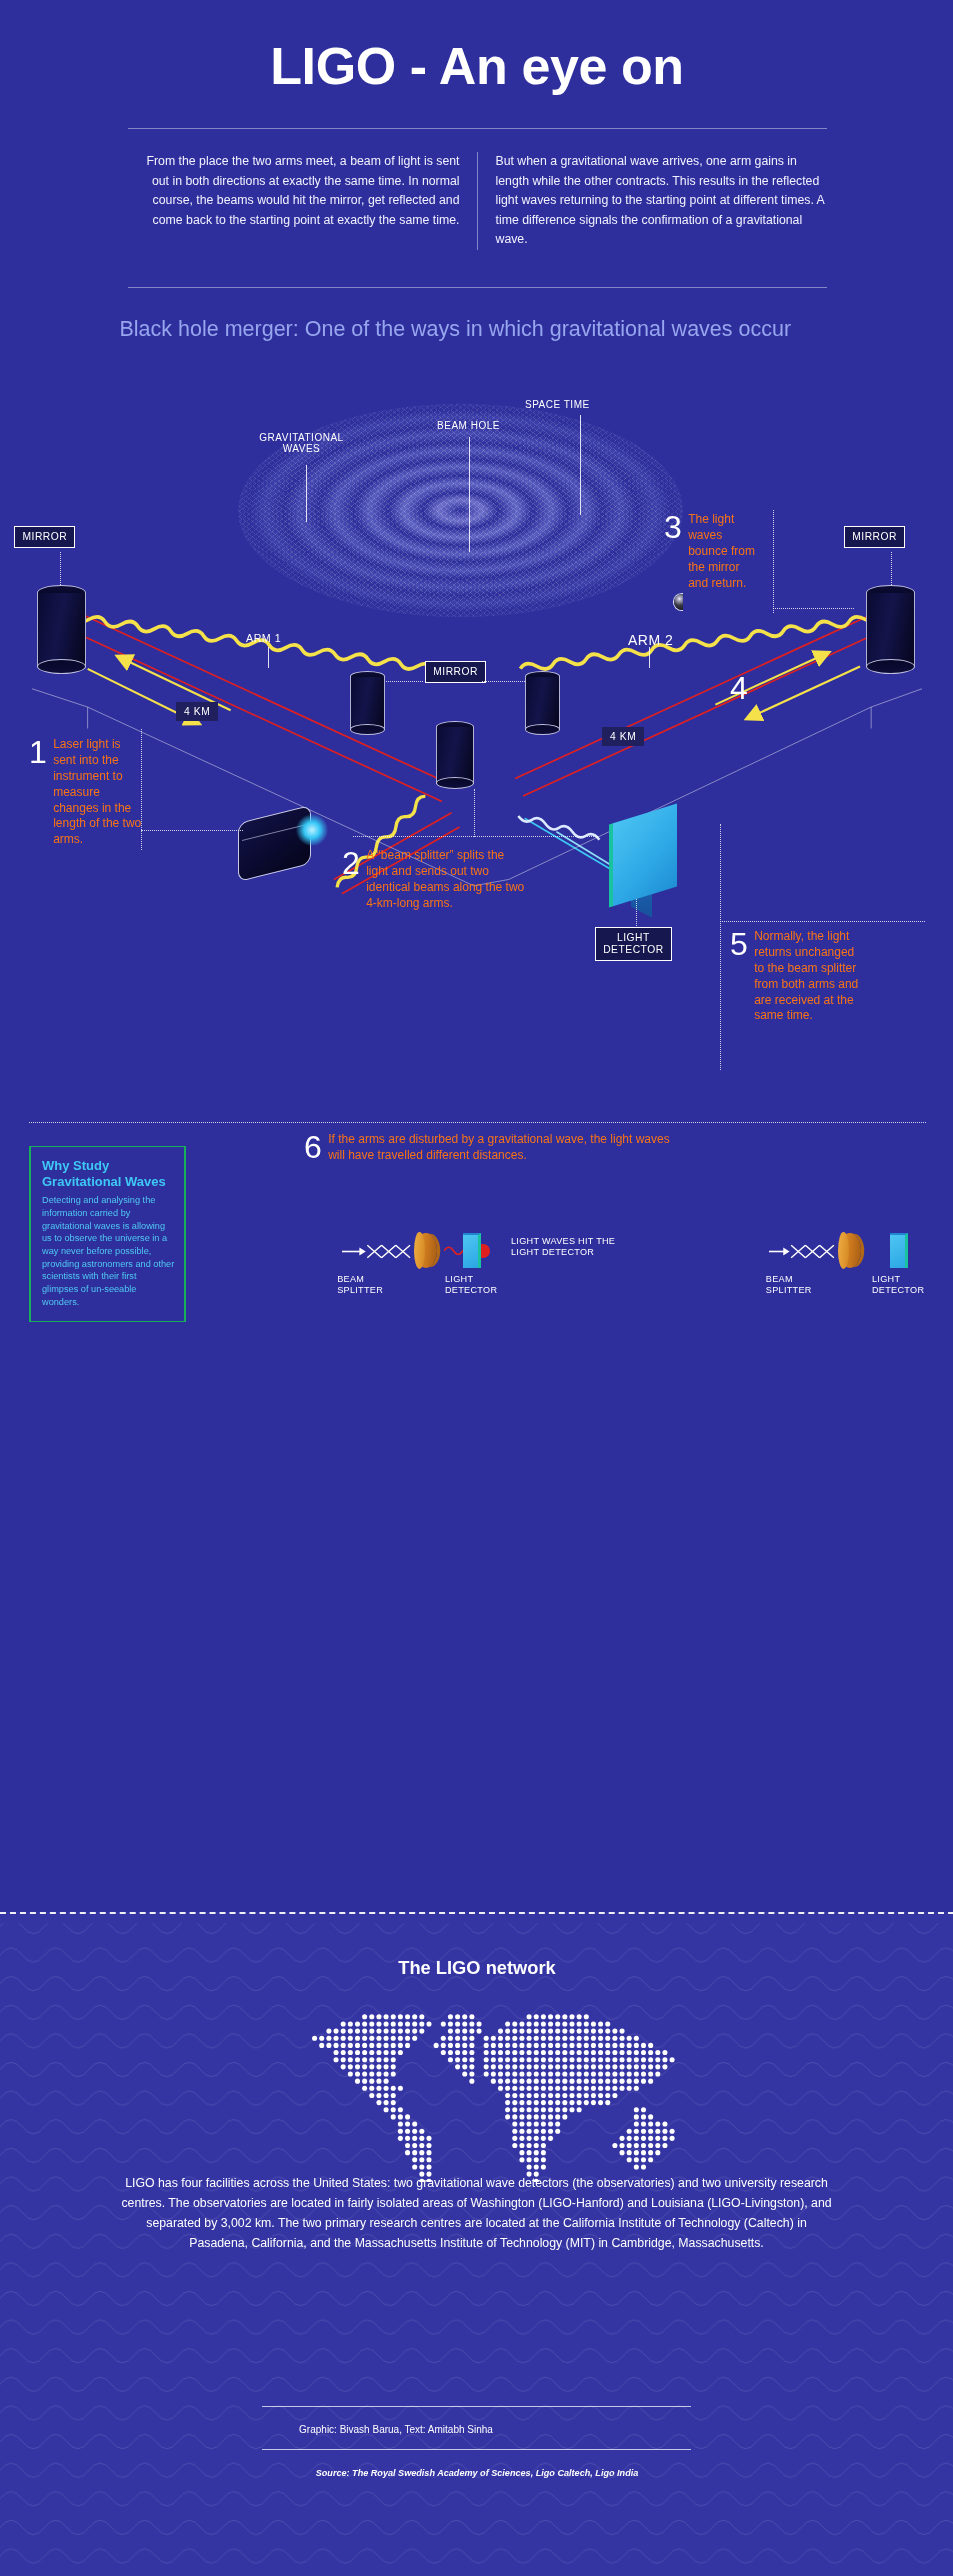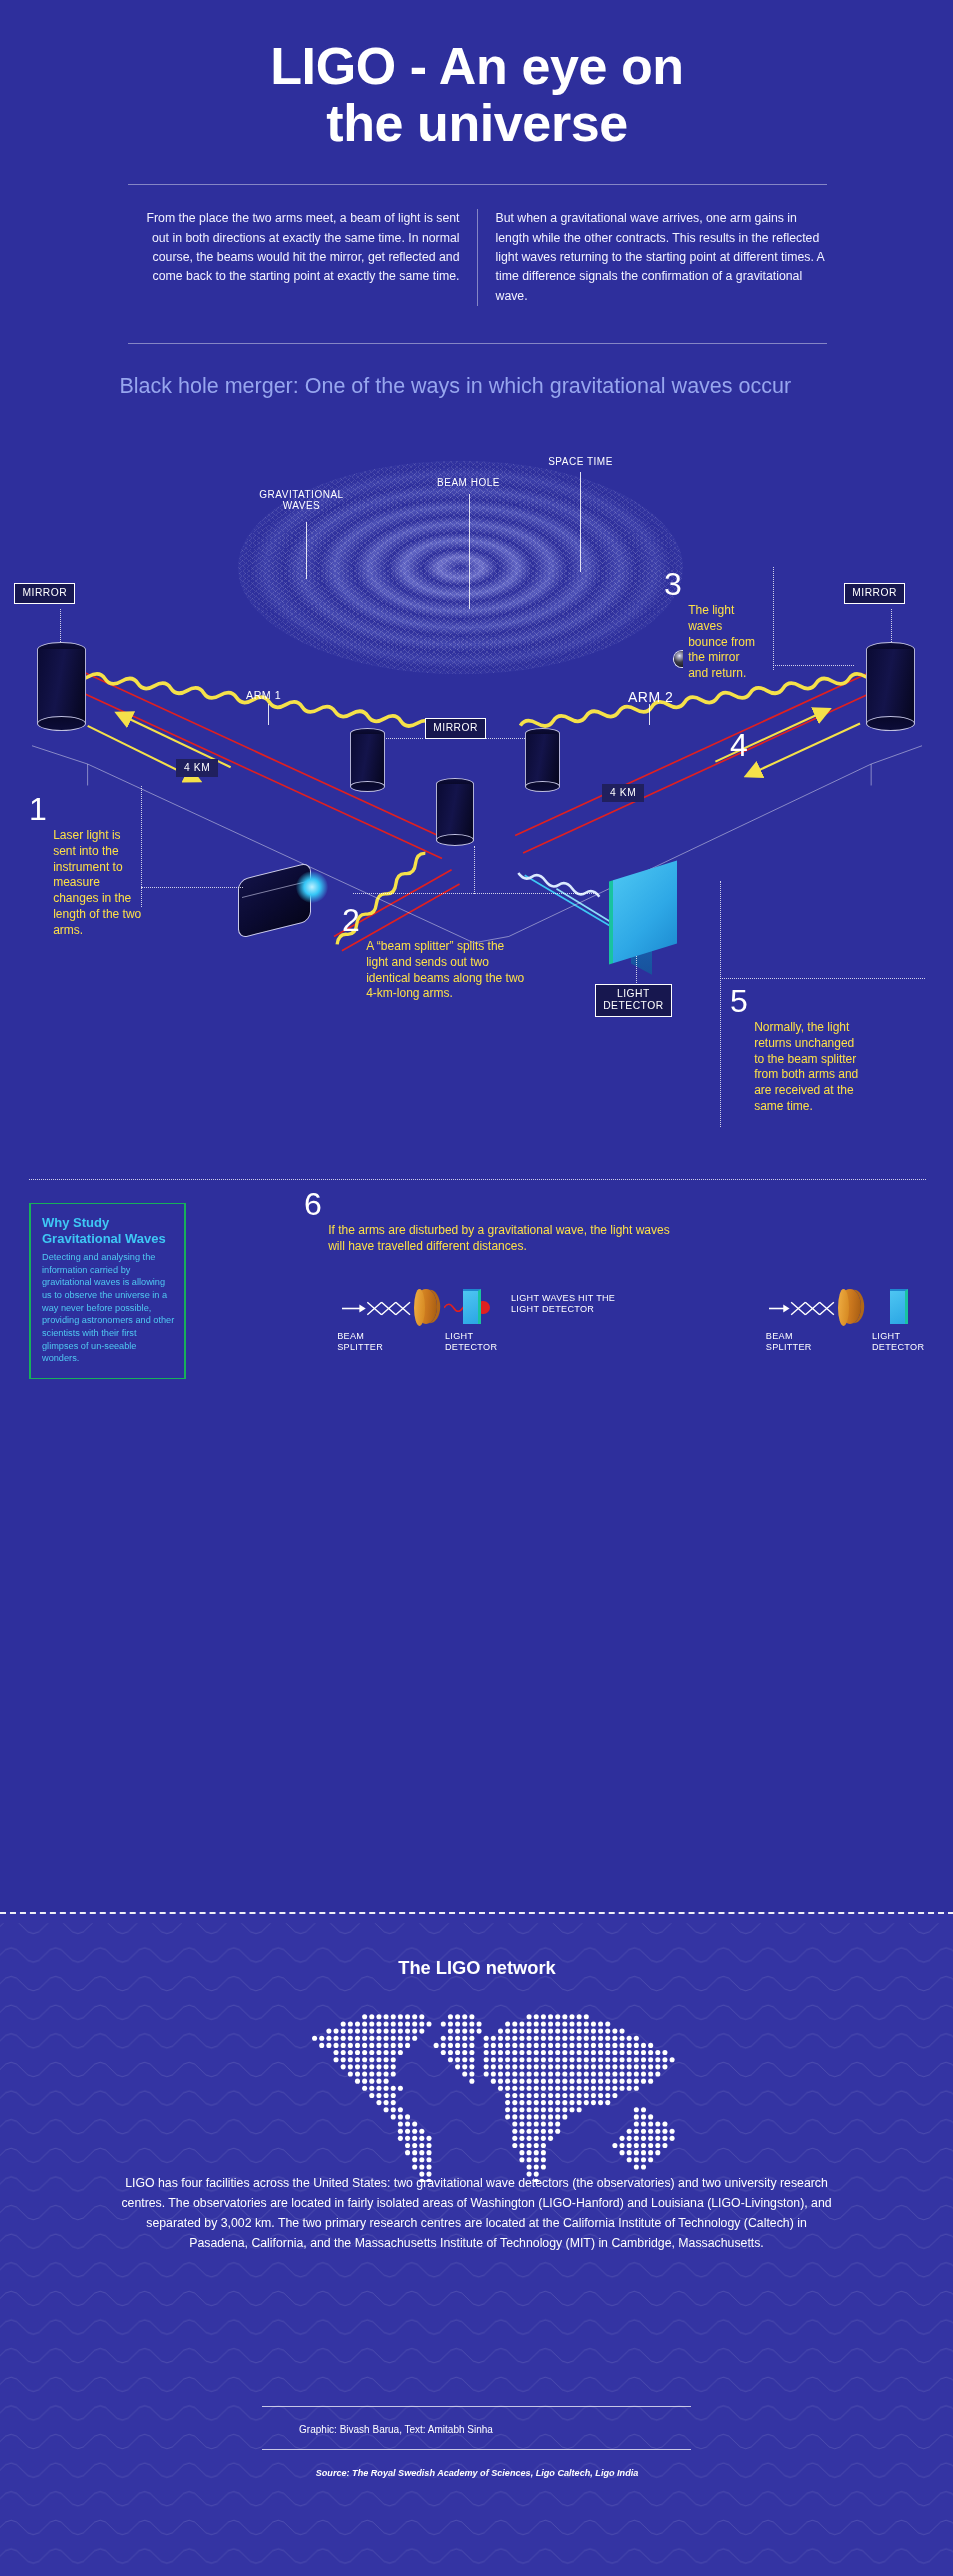--- a/index.html
+++ b/index.html
@@ -104,21 +104,21 @@
     padding: 3.2px 7.2px 4px 7.2px; line-height: 1.18; white-space: pre-line;
   }
   .kmlbl {
     position: absolute; background: #20205e; color: #fff;
     font-size: 10.3px; letter-spacing: 0.6px; padding: 3.2px 8px 4px 8px;
   }
 
   
   .step { position: absolute; display: flex; align-items: flex-start; }
   .step .num { font-size: 32px; line-height: 0.94; font-weight: 300; color: #fff; margin-right: 6.4px; }
-  .step .txt { font-size: 12px; line-height: 1.32; color: #fde047; margin-top: 34px; }
+  .step .txt { font-size: 12px; line-height: 1.32; color: #f97316; }
 
   
   .dot-h { position: absolute; height: 0; border-top: 1.1px dotted rgba(255,255,255,0.78); }
   .dot-v { position: absolute; width: 0; border-left: 1.1px dotted rgba(255,255,255,0.78); }
 
   
   .cyl { position: absolute; }
   .cyl .body {
     position: absolute; left: 0; top: 7.2px; width: 100%; height: calc(100% - 14.3px);
     background: linear-gradient(100deg, #0a0a33 0%, #14144b 45%, #05051c 100%);
@@ -210,21 +210,20 @@
   .source { position: absolute; left: 0; width: 954px; text-align: center; font-size: 9.1px; font-style: italic; font-weight: bold; color: #fff; }
 
   #map { position: absolute; left: 262px; top: 95px; }
 </style>
 </head>
 <body>
 
 <div class="hero">
   <h1>
     <span>LIGO - An eye on</span><br>
-    <span>the universe</span>
   </h1>
 </div>
 <div class="rule"></div>
 
 <div class="twocol">
   <div class="col left">From the place the two arms meet, a beam of light is sent out in both directions at exactly the same time. In normal course, the beams would hit the mirror, get reflected and come back to the starting point at exactly the same time.</div>
   <div class="col right">But when a gravitational wave arrives, one arm gains in length while the other contracts. This results in the reflected light waves returning to the starting point at different times. A time difference signals the confirmation of a gravitational wave.</div>
 </div>
 <div class="rule2"></div>
 
@@ -239,21 +238,21 @@
     <div class="bh b"></div>
   </div>
 
   <div class="lbl" style="left:246px; top:77px; text-align:center; width:111px;">GRAVITATIONAL
 WAVES</div>
   <div class="lead" style="left:306px; top:110px; height:57px;"></div>
 
   <div class="lbl" style="left:417px; top:65px; text-align:center; width:103px;">BEAM HOLE</div>
   <div class="lead" style="left:469px; top:82px; height:115px;"></div>
 
-  <div class="lbl" style="left:525px; top:44px; text-align:center; width:111px;">SPACE TIME</div>
+  <div class="lbl" style="left:525px; top:44px; width:111px;">SPACE TIME</div>
   <div class="lead" style="left:580px; top:60px; height:100px;"></div>
 
   <svg width="954" height="1041" style="position:absolute;left:0;top:0;" viewBox="0 0 1200 1310">
     <defs>
       <marker id="yarrow" markerWidth="9" markerHeight="9" refX="2" refY="4.5" orient="auto">
         <path d="M0,0 L9,4.5 L0,9 z" fill="#f5e14a"></path>
       </marker>
       <marker id="warrow" markerWidth="7" markerHeight="7" refX="5" refY="3.5" orient="auto">
         <path d="M0,0 L7,3.5 L0,7 z" fill="#ffffff"></path>
       </marker>

